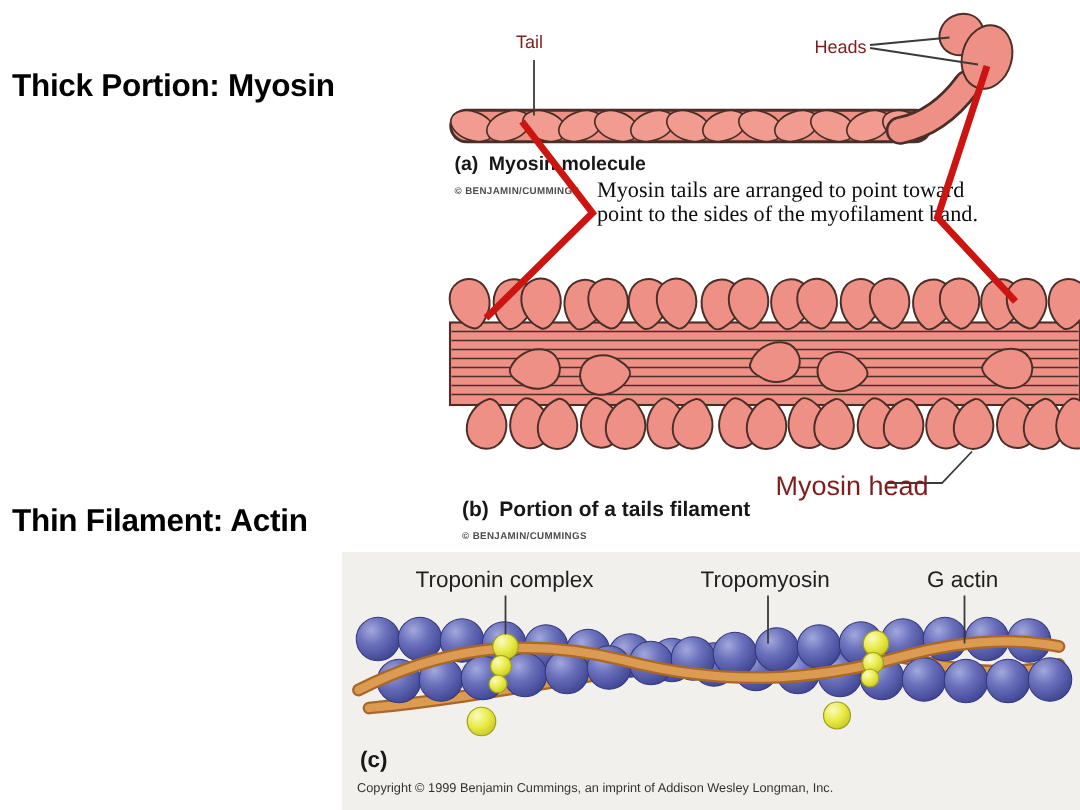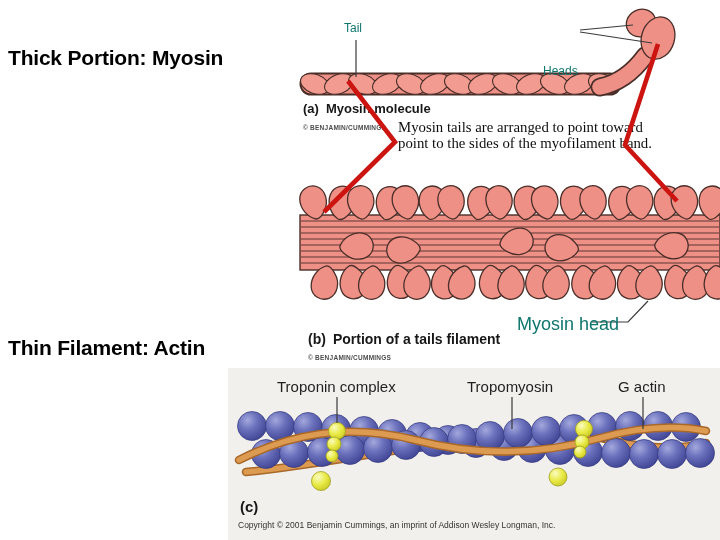--- a/index.html
+++ b/index.html
@@ -5,21 +5,21 @@
   html,body{margin:0;padding:0;background:#888;}
   .slide{
     position:relative; width:720px; height:540px; background:#ffffff;
     overflow:hidden; font-family:"Liberation Sans",sans-serif;
   }
   .slide svg{position:absolute;left:0;top:0;pointer-events:none;}
   #artwork{z-index:0;}
   #redlines{z-index:3;}
   .txt{position:absolute;z-index:2;color:#111;white-space:nowrap;}
   .title{font-weight:bold;font-size:21px;letter-spacing:-0.2px;color:#000;}
-  .small-label{font-size:12px;color:#0f766e;}
+  .small-label{font-size:12px;color:#7f1d1d;}
   .cap{font-weight:bold;font-size:13.5px;color:#171717;display:flex;gap:7px;}
   .credit{font-size:6.5px;color:#4c4c4c;letter-spacing:.25px;font-weight:bold;}
   .annotation{font-family:"Liberation Serif",serif;font-size:14.8px;line-height:16.2px;color:#0d0d0d;}
   .c-label{font-size:15px;color:#1f1f1f;}
   .copyright{font-size:8.5px;color:#333;}
   
   .rope-dark{stroke:var(--outline);stroke-width:23;fill:none;stroke-linecap:round;}
   .rope-fill{stroke:var(--salmon);stroke-width:19;fill:none;stroke-linecap:round;}
   .neck-dark{stroke:var(--outline);stroke-width:19;fill:none;stroke-linecap:round;}
   .neck-fill{stroke:var(--salmon);stroke-width:15.5;fill:none;stroke-linecap:round;}
@@ -190,21 +190,21 @@
       <path class="leader" d="M337,397 V423"></path>
       <path class="leader" d="M512,397 V429"></path>
       <path class="leader" d="M643,397 V429"></path>
     </g>
   </svg>
 
   <div class="txt title" style="left:8px;top:46px;">Thick Portion:  Myosin</div>
   <div class="txt title" style="left:8px;top:336px;">Thin Filament:  Actin</div>
 
   <div class="txt small-label" style="left:344px;top:21px;">Tail</div>
-  <div class="txt small-label" style="left:543px;top:24px;margin-top:40px;">Heads</div>
+  <div class="txt small-label" style="left:543px;top:24px;">Heads</div>
   <div class="txt cap" style="left:303px;top:101px;font-size:13px;">
     <span>(a)</span>
       <span>Myosin molecule</span>
   </div>
   <div class="txt credit" style="left:303px;top:124px;">© BENJAMIN/CUMMINGS</div>
   <div class="txt annotation" style="left:398px;top:119px;">
     <div>Myosin tails are arranged to point toward</div>
     <div>point to the sides of the myofilament band.</div>
   </div>
 
@@ -214,20 +214,20 @@
       <span>Portion of a tails filament</span>
   </div>
   <div class="txt credit" style="left:308px;top:354px;">© BENJAMIN/CUMMINGS</div>
 
   <div class="txt c-label" style="left:277px;top:378px;">Troponin complex</div>
   <div class="txt c-label" style="left:467px;top:378px;">Tropomyosin</div>
   <div class="txt c-label" style="left:618px;top:378px;">G actin</div>
   <div class="txt cap" style="left:240px;top:498px;font-size:15px;">
     <span>(c)</span>
   </div>
-  <div class="txt copyright" style="left:238px;top:520px;">Copyright © 2001 Benjamin Cummings, an imprint of Addison Wesley Longman, Inc.</div>
+  <div class="txt copyright" style="left:238px;top:520px;">Copyright © 1999 Benjamin Cummings, an imprint of Addison Wesley Longman, Inc.</div>
 
   <svg id="redlines" width="720" height="540" viewBox="0 0 720 540">
     <polyline class="redline" points="348,81 395,142 324,212"></polyline>
     <polyline class="redline" points="658,44 625,145 677,201"></polyline>
   </svg>
 
 </div>
 
 </body></html>

